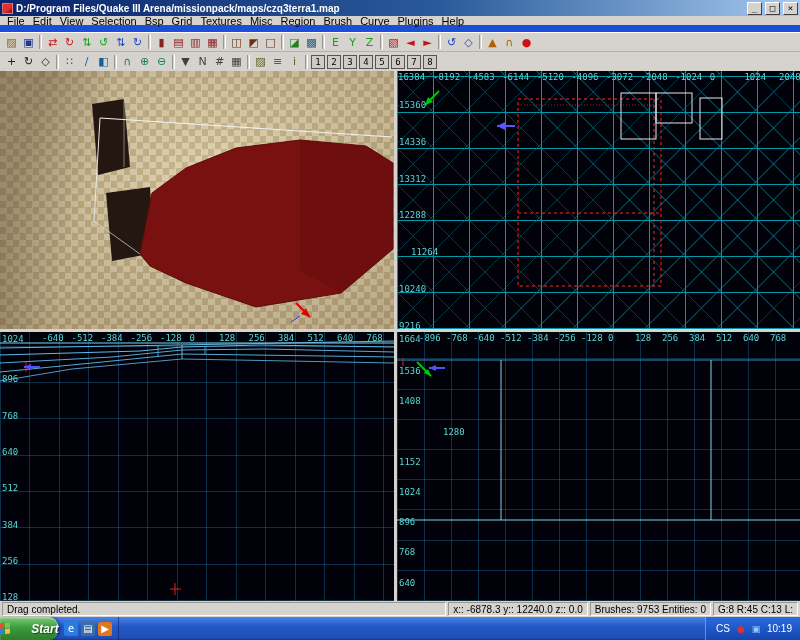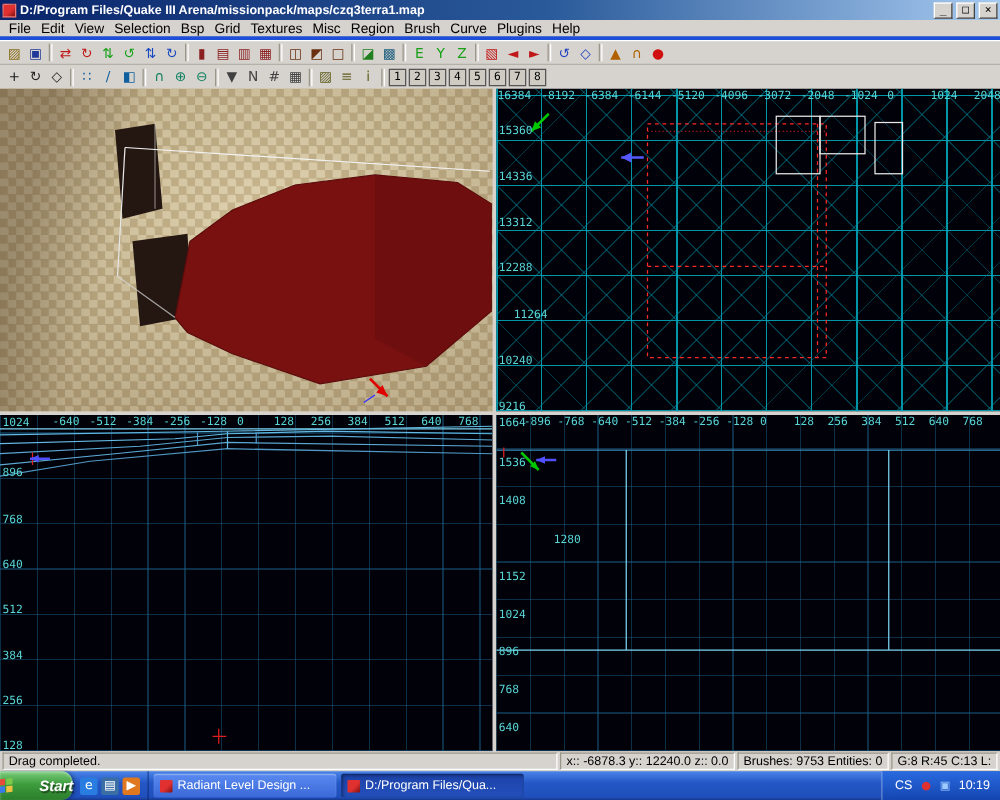--- a/index.html
+++ b/index.html
@@ -12,21 +12,21 @@
             background:linear-gradient(90deg,#0a246a,#2a5a9a 55%,#a6caf0);
             display:flex;align-items:center;gap:3px;padding:0 2px}
   .title-icon{width:11px;height:11px;flex:none;background:linear-gradient(135deg,#e03030 55%,#801010);border:1px solid rgba(255,255,255,.35)}
   .title-text{flex:1;color:#fff;font-size:10px;font-weight:bold;white-space:nowrap;overflow:hidden}
   .win-btn{width:15px;height:13px;flex:none;background:#d6d3ce;border:1px solid;
            border-color:#fff #404040 #404040 #fff;font-size:9px;line-height:11px;text-align:center;color:#000;
            font-family:"DejaVu Sans Mono",monospace}
 
   
   .menubar{position:absolute;top:16px;left:0;right:0;height:16px;background:#d6d3ce;
-           display:flex;align-items:center;padding-left:3px;border-bottom:3px solid #1d4ed8}
+           display:flex;align-items:center;padding-left:3px;border-bottom:7px solid #1d4ed8}
   .menu-item{padding:0 4px;color:#000;white-space:nowrap}
   .toolbar{position:absolute;left:0;right:0;background:#d6d3ce;display:flex;align-items:center;padding-left:3px;overflow:hidden}
   .tb1{top:32px;height:19px;border-top:1px solid #fff}
   .tb2{top:51px;height:20px;border-top:1px solid #b5b1a8}
   .tb-icon{width:17px;height:16px;display:inline-flex;align-items:center;justify-content:center;
            font-family:"DejaVu Sans","Liberation Sans",sans-serif;font-size:11px;flex:none}
   .tb-sep{width:3px;height:14px;border-left:1px solid #9a9689;border-right:1px solid #fff;margin:0 2px;flex:none}
   .tb-num{width:14px;height:14px;display:inline-flex;align-items:center;justify-content:center;flex:none;
           border:1px solid #555;background:#cfcbc3;font:9px "DejaVu Sans Mono",monospace;margin:0 1px;color:#000}
 
@@ -216,21 +216,21 @@
         <rect x="259" y="22" width="36" height="30" fill="none" stroke="#e8e8e8"></rect>
         <rect x="303" y="27" width="22" height="41" fill="none" stroke="#e8e8e8"></rect>
         <line x1="42" y1="20" x2="28" y2="34" stroke="#00c800" stroke-width="2"></line>
         <polygon points="28,34 36,31 31,26" fill="#00c800"></polygon>
         <line x1="118" y1="55" x2="100" y2="55" stroke="#5858ff" stroke-width="2"></line>
         <polygon points="100,55 108,51 108,59" fill="#5858ff"></polygon>
       </svg>
       <div class="ruler">
           <span class="rlabel" style="left: 1px; top: 1px;">16384</span>
           <span class="rlabel" style="left: 36px; top: 1px;">-8192</span>
-          <span class="rlabel" style="left: 70.6px; top: 1px;">-6384</span>
+          <span class="rlabel" style="left: 70.6px; top: 1px;">-4583</span>
           <span class="rlabel" style="left: 105.2px; top: 1px;">-6144</span>
           <span class="rlabel" style="left: 139.8px; top: 1px;">-5120</span>
           <span class="rlabel" style="left: 174.4px; top: 1px;">-4096</span>
           <span class="rlabel" style="left: 209px; top: 1px;">-3072</span>
           <span class="rlabel" style="left: 243.6px; top: 1px;">-2048</span>
           <span class="rlabel" style="left: 278.2px; top: 1px;">-1024</span>
           <span class="rlabel" style="left: 312.8px; top: 1px;">0</span>
           <span class="rlabel" style="left: 347.4px; top: 1px;">1024</span>
           <span class="rlabel" style="left: 382px; top: 1px;">2048</span>
         </div>
@@ -345,30 +345,20 @@
           <i></i>
           <i></i>
         </span>
       <span>Start</span>
     </div>
     <div class="quick">
         <span class="ql-icon" style="background: rgb(42, 125, 224);">e</span>
         <span class="ql-icon" style="background: rgb(58, 110, 165);">▤</span>
         <span class="ql-icon" style="background: rgb(224, 120, 32);">▶</span>
       </div>
-    <div class="tasks">
-        <div class="task-btn">
-          <span class="task-icon"></span>
-          <span>Radiant Level Design ...</span>
-        </div>
-        <div class="task-btn active">
-          <span class="task-icon"></span>
-          <span>D:/Program Files/Qua...</span>
-        </div>
-      </div>
     <div class="tray">
       <span>CS</span>
       <span class="tray-icons" style="display:inline-flex;gap:3px">
           <span class="tray-ic" style="color: rgb(224, 48, 48);">●</span>
           <span class="tray-ic" style="color: rgb(158, 203, 255);">▣</span>
         </span>
       <span>10:19</span>
     </div>
   </div>
 

